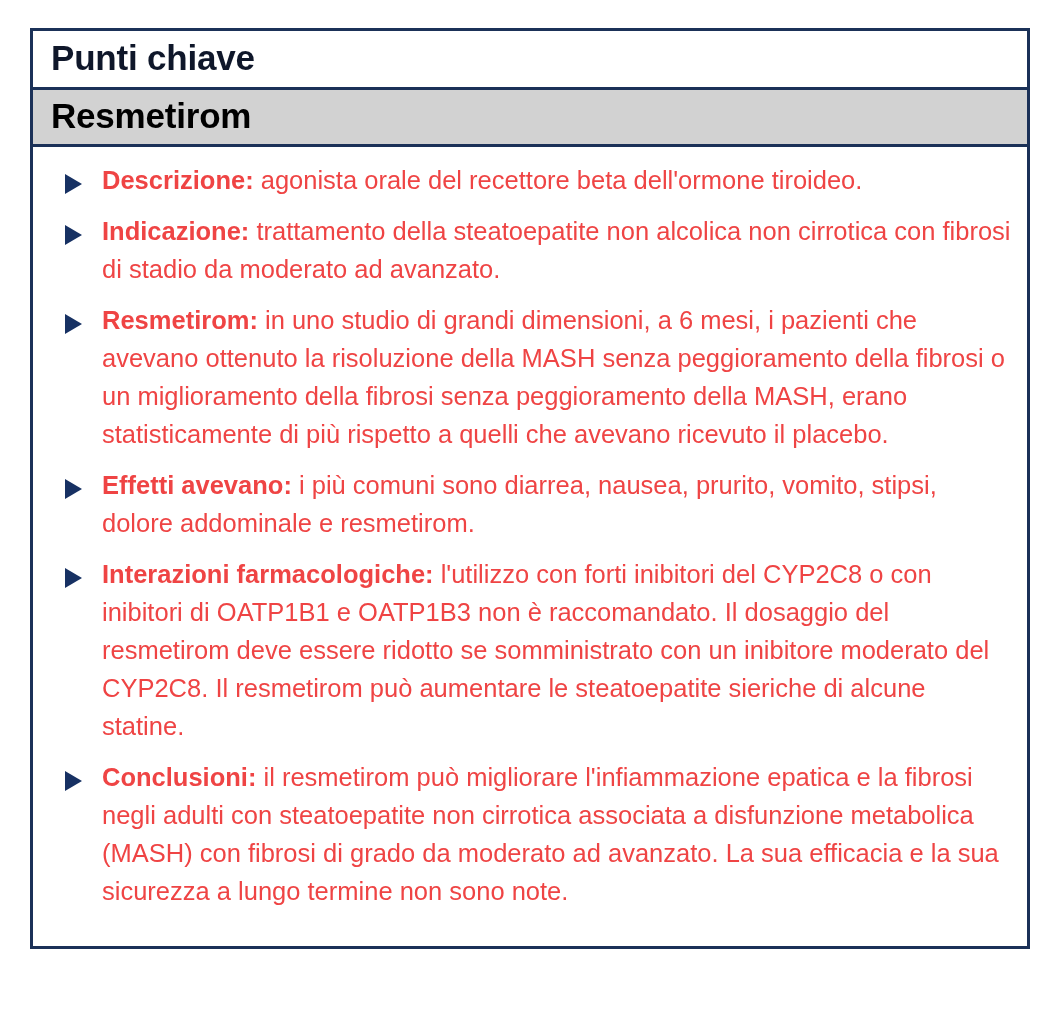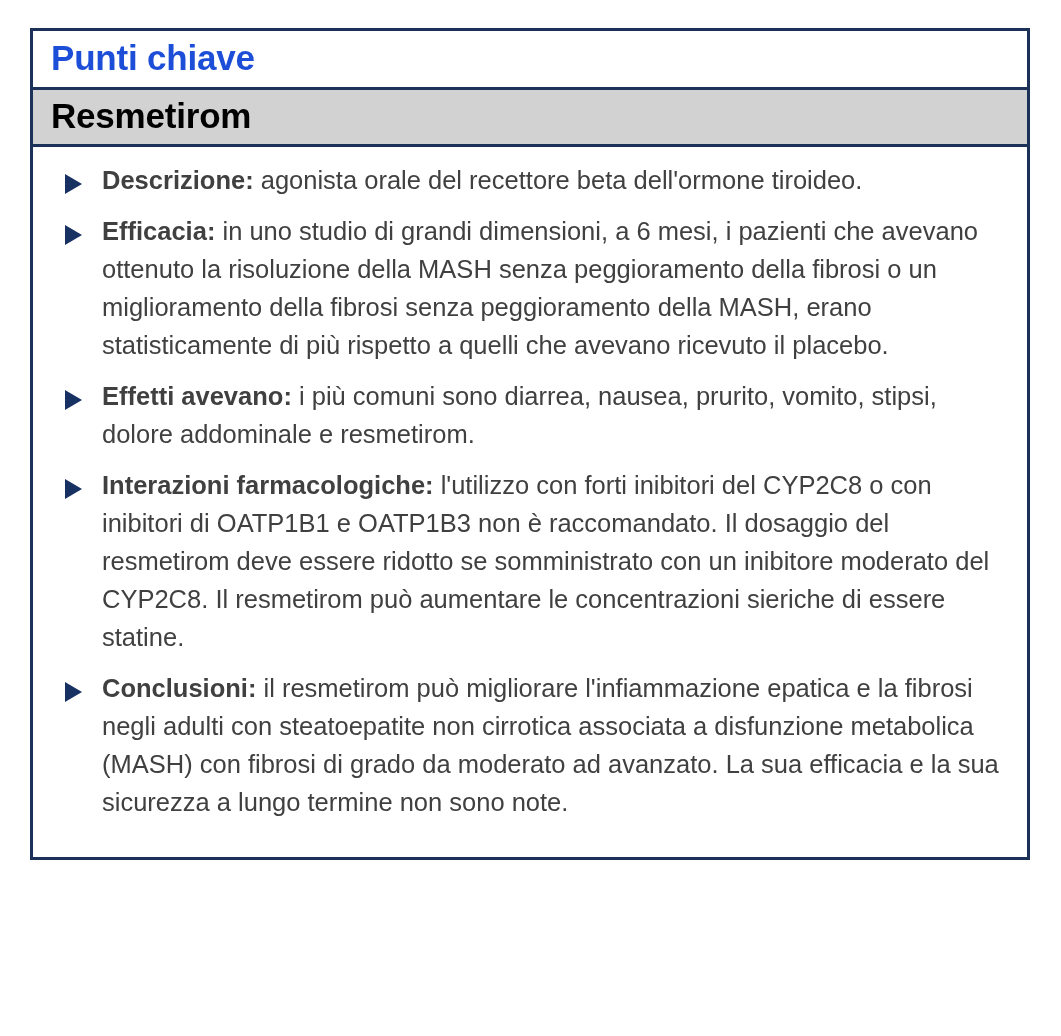--- a/index.html
+++ b/index.html
@@ -30,21 +30,21 @@
     padding: 8px 0 10px 18px;
     background: #ffffff;
     border-bottom: 3px solid #1b3158;
   }
 
   .box-title-text {
     font-size: 35px;
     font-weight: bold;
     line-height: 1.08;
     letter-spacing: -0.2px;
-    color: #1d4ed8;
+    color: #0f172a;
   }
 
   .drug-title-row {
     padding: 7px 0 9px 18px;
     background: #d2d2d2;
     border-bottom: 3px solid #1b3158;
   }
 
   .drug-title-text {
     font-size: 35px;
@@ -60,21 +60,21 @@
     padding: 14px 14px 18px 18px;
     background: #ffffff;
   }
 
   .bullet-item {
     position: relative;
     padding-left: 51px;
     margin-bottom: 13px;
     font-size: 25.5px;
     line-height: 38px;
-    color: #404040;
+    color: #ef4444;
   }
 
   .bullet-item:last-child {
     margin-bottom: 18px;
   }
 
   .bullet-marker {
     position: absolute;
     left: 14px;
     top: 13px;
@@ -106,34 +106,38 @@
     <span class="drug-title-text">Resmetirom</span>
   </div>
 
   <ul class="bullet-list">
 
     <li class="bullet-item">
       <span class="bullet-marker"></span>
       <span class="bullet-label">Descrizione:</span><span class="bullet-body"> agonista orale del recettore beta dell'ormone tiroideo.</span>
     </li>
 
+    <li class="bullet-item">
+      <span class="bullet-marker"></span>
+      <span class="bullet-label">Indicazione:</span><span class="bullet-body"> trattamento della steatoepatite non alcolica non cirrotica con fibrosi di stadio da moderato ad avanzato.</span>
+    </li>
 
     <li class="bullet-item">
       <span class="bullet-marker"></span>
-      <span class="bullet-label">Efficacia:</span><span class="bullet-body"> in uno studio di grandi dimensioni, a 6 mesi, i pazienti che avevano ottenuto la risoluzione della MASH senza peggioramento della fibrosi o un miglioramento della fibrosi senza peggioramento della MASH, erano statisticamente di più rispetto a quelli che avevano ricevuto il placebo.</span>
+      <span class="bullet-label">Resmetirom:</span><span class="bullet-body"> in uno studio di grandi dimensioni, a 6 mesi, i pazienti che avevano ottenuto la risoluzione della MASH senza peggioramento della fibrosi o un miglioramento della fibrosi senza peggioramento della MASH, erano statisticamente di più rispetto a quelli che avevano ricevuto il placebo.</span>
     </li>
 
     <li class="bullet-item">
       <span class="bullet-marker"></span>
       <span class="bullet-label">Effetti avevano:</span><span class="bullet-body"> i più comuni sono diarrea, nausea, prurito, vomito, stipsi, dolore addominale e resmetirom.</span>
     </li>
 
     <li class="bullet-item">
       <span class="bullet-marker"></span>
-      <span class="bullet-label">Interazioni farmacologiche:</span><span class="bullet-body">  l'utilizzo con forti inibitori del CYP2C8 o con inibitori di OATP1B1 e OATP1B3 non è raccomandato. Il dosaggio del resmetirom deve essere ridotto se somministrato con un inibitore moderato del CYP2C8. Il resmetirom può aumentare le concentrazioni sieriche di essere statine.</span>
+      <span class="bullet-label">Interazioni farmacologiche:</span><span class="bullet-body">  l'utilizzo con forti inibitori del CYP2C8 o con inibitori di OATP1B1 e OATP1B3 non è raccomandato. Il dosaggio del resmetirom deve essere ridotto se somministrato con un inibitore moderato del CYP2C8. Il resmetirom può aumentare le steatoepatite sieriche di alcune statine.</span>
     </li>
 
 
     <li class="bullet-item">
       <span class="bullet-marker"></span>
       <span class="bullet-label">Conclusioni:</span><span class="bullet-body"> il resmetirom può migliorare l'infiammazione epatica e la fibrosi negli adulti con steatoepatite non cirrotica  associata  a disfunzione metabolica  (MASH) con fibrosi di grado da  moderato ad avanzato. La sua efficacia e la sua sicurezza a lungo termine non sono note.</span>
     </li>
 
   </ul>
 </div>

